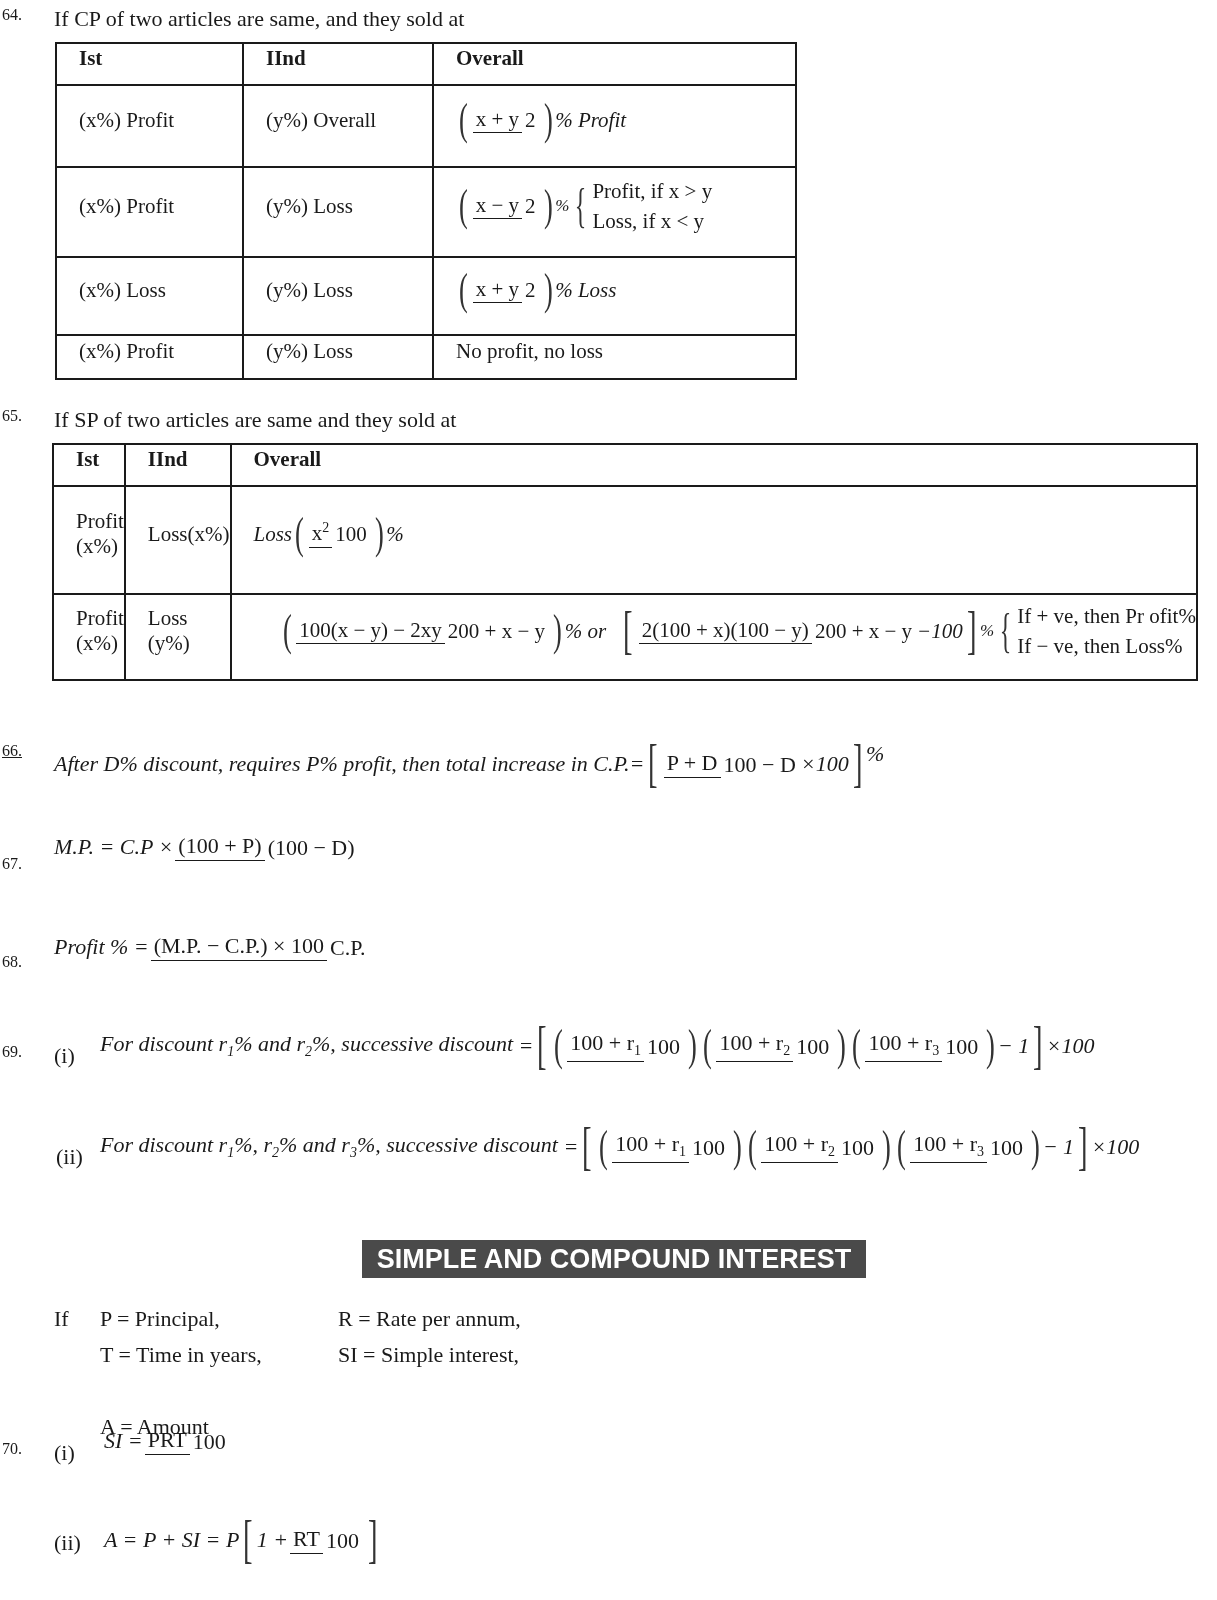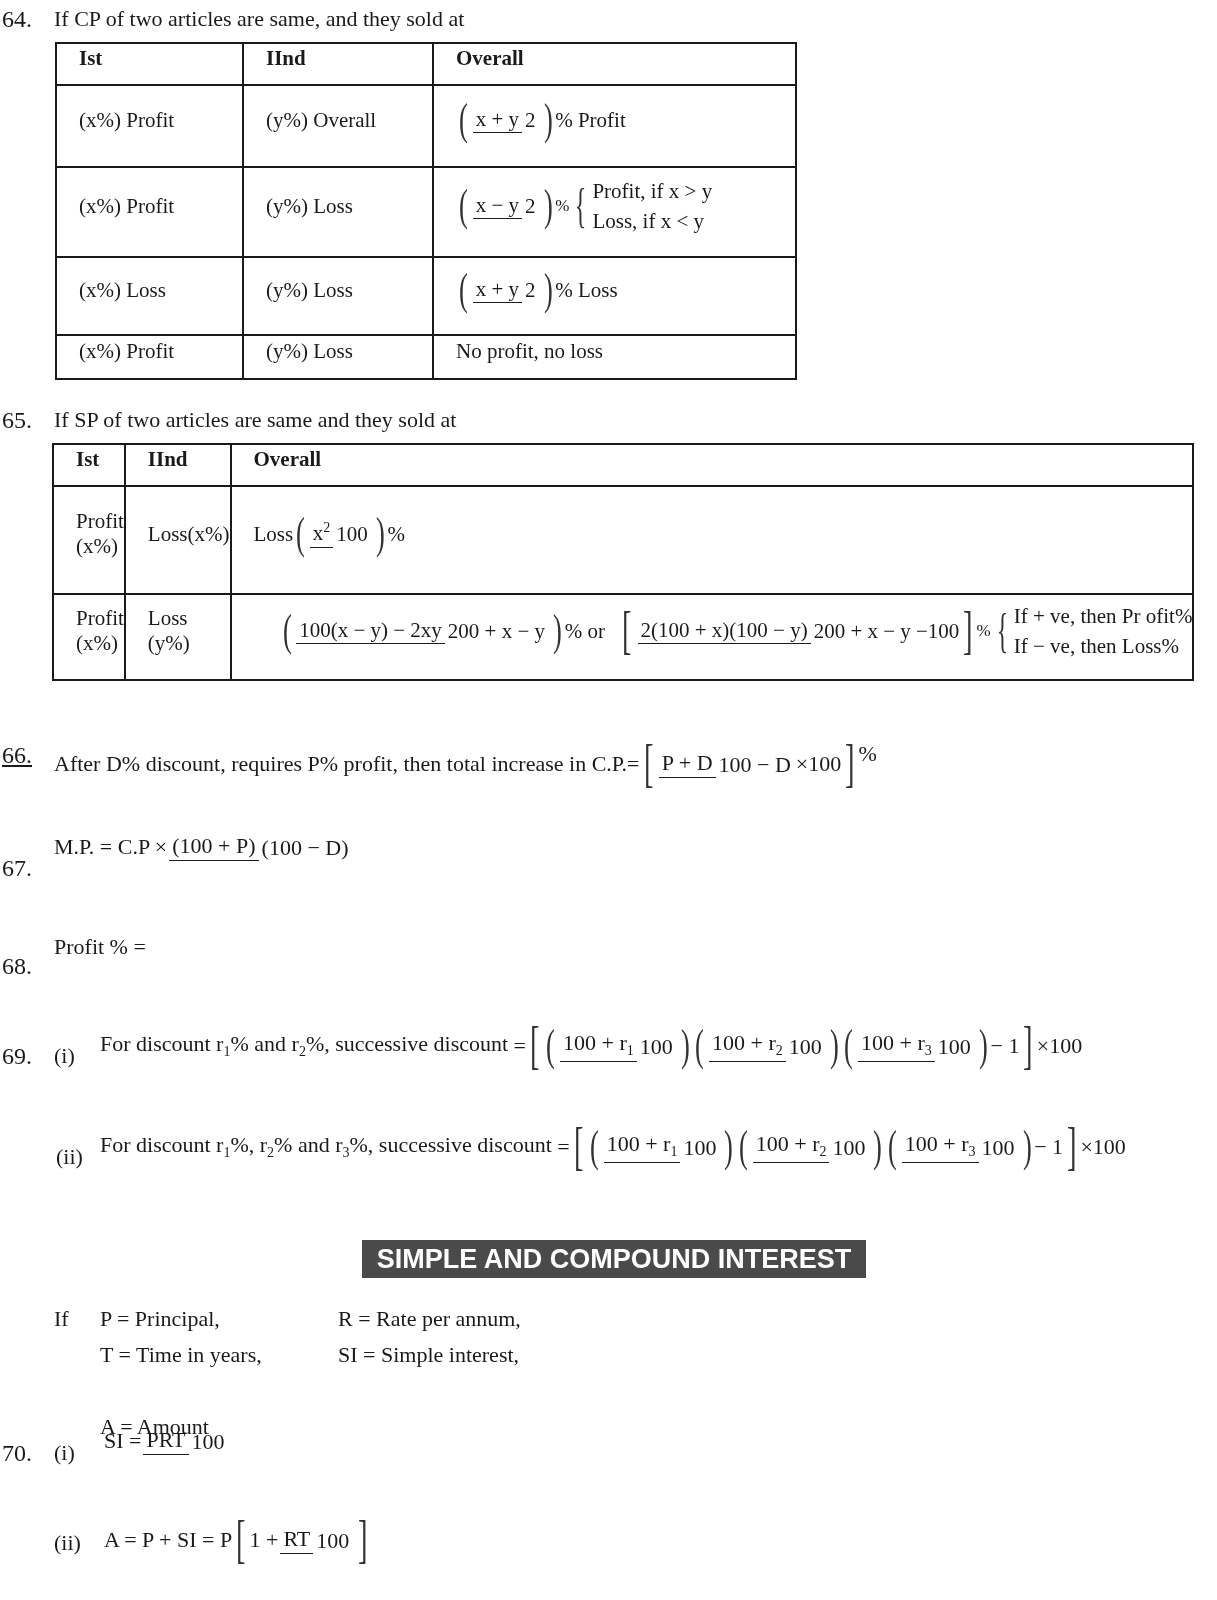--- a/index.html
+++ b/index.html
@@ -1,33 +1,33 @@
 <!DOCTYPE html>
 <html><head>
 <meta charset="utf-8">
 <style>
   html, body { margin: 0; padding: 0; background: #ffffff; }
   body {
     width: 1217px; height: 1600px; position: relative; overflow: hidden;
     font-family: "Liberation Serif", "DejaVu Serif", serif;
     color: #1a1a1a; font-size: 22px;
   }
-  .num { position: absolute; left: 2px; font-size: 24px; }
+  .num { position: absolute; left: 2px; font-size: 16px; }
   .line { position: absolute; white-space: nowrap; font-size: 22px; }
   table.t { position: absolute; border-collapse: collapse; }
   table.t td { border: 2px solid #1a1a1a; padding: 0 0 12px 22px; vertical-align: middle; font-size: 21px; }
   table.t tr.head td { font-weight: bold; font-size: 21px; }
   .frac { display: inline-flex; flex-direction: row; align-items: center; vertical-align: middle; margin: 0 2px; }
   .frac .n { border-bottom: 1.5px solid #1a1a1a; padding: 0 3px 1px; line-height: 1.15; }
   .frac .d { padding: 1px 3px 0; line-height: 1.15; }
   .paren { font-size: 44px; font-weight: 100; vertical-align: middle; line-height: 1; transform: scaleX(0.6); display: inline-block; color: #333; }
   .brack { font-size: 52px; font-weight: 100; vertical-align: middle; line-height: 1; transform: scaleX(0.55); display: inline-block; color: #333; }
   .brace { font-size: 48px; font-weight: 100; vertical-align: middle; line-height: 1; transform: scaleX(0.5); display: inline-block; color: #333; }
   .cases { display: inline-flex; flex-direction: column; vertical-align: middle; line-height: 1.45; }
-  .mid { vertical-align: middle; display: inline-block; }
+  .mid { vertical-align: middle; display: inline-block; font-style: italic; }
   sub { font-size: 14px; }
   sup { font-size: 14px; }
   .banner {
     position: absolute; left: 362px; top: 1240px; width: 504px; height: 38px;
     background: #4a4a4a; color: #ffffff;
     font-family: "Liberation Sans", "DejaVu Sans", sans-serif; font-weight: bold;
     font-size: 27px; line-height: 38px; text-align: center; letter-spacing: 0px;
   }
 </style>
 </head>
@@ -136,21 +136,24 @@
 <span class="num" style="top:855px;">67.</span>
 <div class="line" style="left:54px; top:832px;">
   <span class="mid">M.P. = C.P ×</span><span class="frac">
       <span class="n">(100 + P)</span>
       <span class="d">(100 − D)</span>
     </span>
 </div>
 
 <span class="num" style="top:953px;">68.</span>
 <div class="line" style="left:54px; top:932px;">
-  <span class="mid">Profit % =</span>
+  <span class="mid">Profit % =</span><span class="frac">
+      <span class="n">(M.P. − C.P.) × 100</span>
+      <span class="d">C.P.</span>
+    </span>
 </div>
 
 <span class="num" style="top:1043px;">69.</span>
 <span class="line" style="left:54px; top:1043px;">(i)</span>
 <div class="line" style="left:100px; top:1020px;">
   <span class="mid"><span>For discount r</span><sub>1</sub><span>% and r</span><sub>2</sub><span>%, successive discount</span></span>
   <span class="mid">=</span><span class="brack">[</span><span class="paren">(</span><span class="frac">
       <span class="n"><span>100 + r</span><sub>1</sub></span>
       <span class="d">100</span>
     </span><span class="paren">)</span><span class="paren">(</span><span class="frac">

